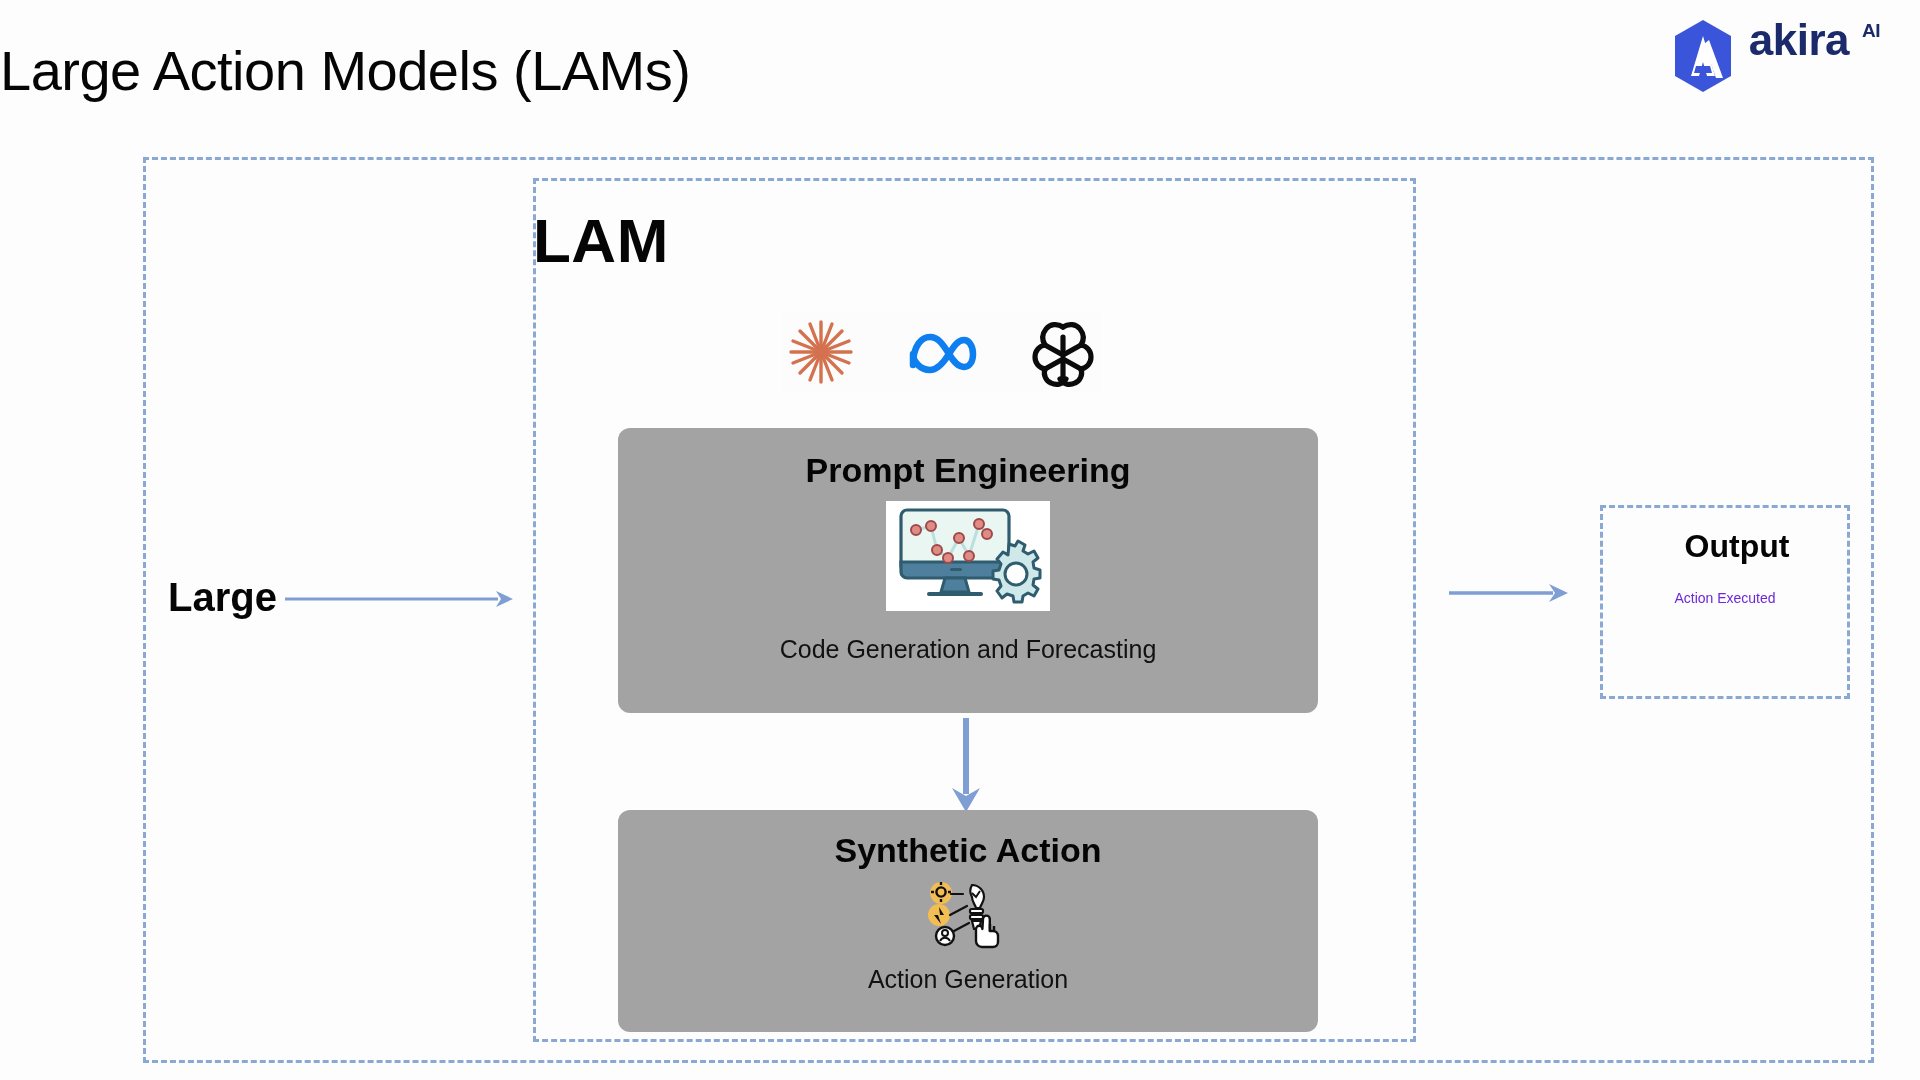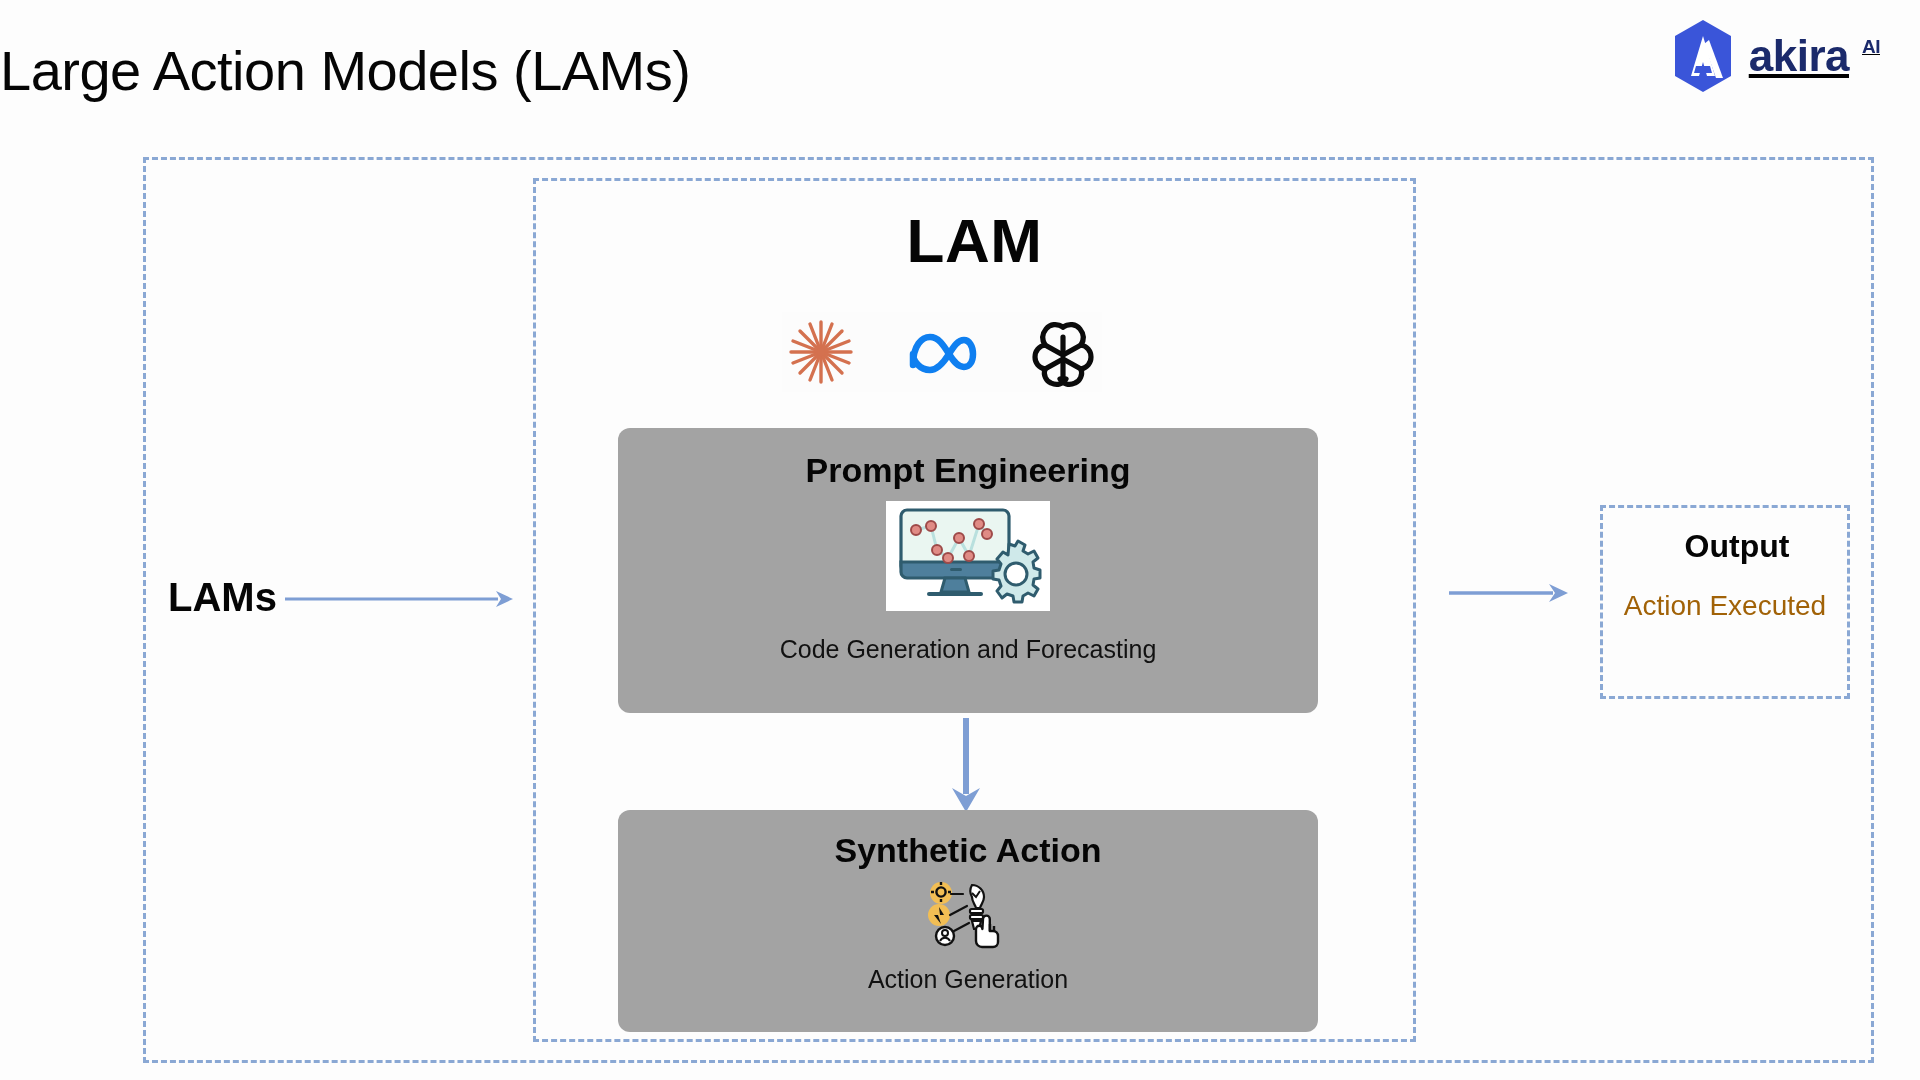--- a/index.html
+++ b/index.html
@@ -30,23 +30,21 @@
     letter-spacing: -0.5px;
     color: #050505;
     white-space: nowrap;
   }
 
   .brand-logo {
     position: absolute;
     right: 40px;
     top: 18px;
     display: flex;
-    align-items: center;
     gap: 12px;
-    text-decoration: underline;
   }
   .brand-mark { width: 68px; height: 76px; display: block; }
   .brand-text {
     display: flex;
     align-items: flex-start;
     font-size: 44px;
     font-weight: bold;
     color: #1b2a6b;
     line-height: 1;
     letter-spacing: -0.5px;
@@ -97,23 +95,23 @@
   }
   .output-title {
     font-size: 32px;
     font-weight: bold;
     color: #050505;
     line-height: 1.05;
     margin-left: 24px;
   }
   .output-sub {
     margin-top: 26px;
-    font-size: 28px;
+    font-size: 14px;
     font-weight: normal;
-    color: #a16207;
+    color: #6d28d9;
   }
 
   
   .user-label {
     position: absolute;
     left: 168px;
     top: 575px;
     font-size: 40px;
     font-weight: bold;
     color: #050505;
@@ -139,21 +137,21 @@
     width: 40px;
     height: 96px;
   }
 
   
   .lam-title {
     position: absolute;
     left: 533px;
     top: 205px;
     width: 883px;
-    text-align: center;
+    text-align: left;
     font-size: 62px;
     font-weight: bold;
     color: #050505;
     letter-spacing: 0.5px;
   }
 
   
   .model-logos {
     position: absolute;
     left: 782px;
@@ -225,21 +223,21 @@
     <path d="M27 48 L41 48 L43 55 L25 55 Z" fill="#3a55d9"></path>
   </svg>
   <div class="brand-text">
     <span>akira</span>
     <span class="brand-sup">AI</span>
   </div>
 </div>
 
 <div class="outer-box"></div>
 
-<div class="user-label">LAMs</div>
+<div class="user-label">Large</div>
 
 <svg class="arrow-user" viewBox="0 0 230 26">
   <line x1="0" y1="13" x2="213" y2="13" stroke="#7e9ed4" stroke-width="3"></line>
   <path d="M211 5 L228 13 L211 21 L216 13 Z" fill="#7e9ed4"></path>
 </svg>
 
 <div class="lam-box"></div>
 
 <div class="lam-title">LAM</div>
 

